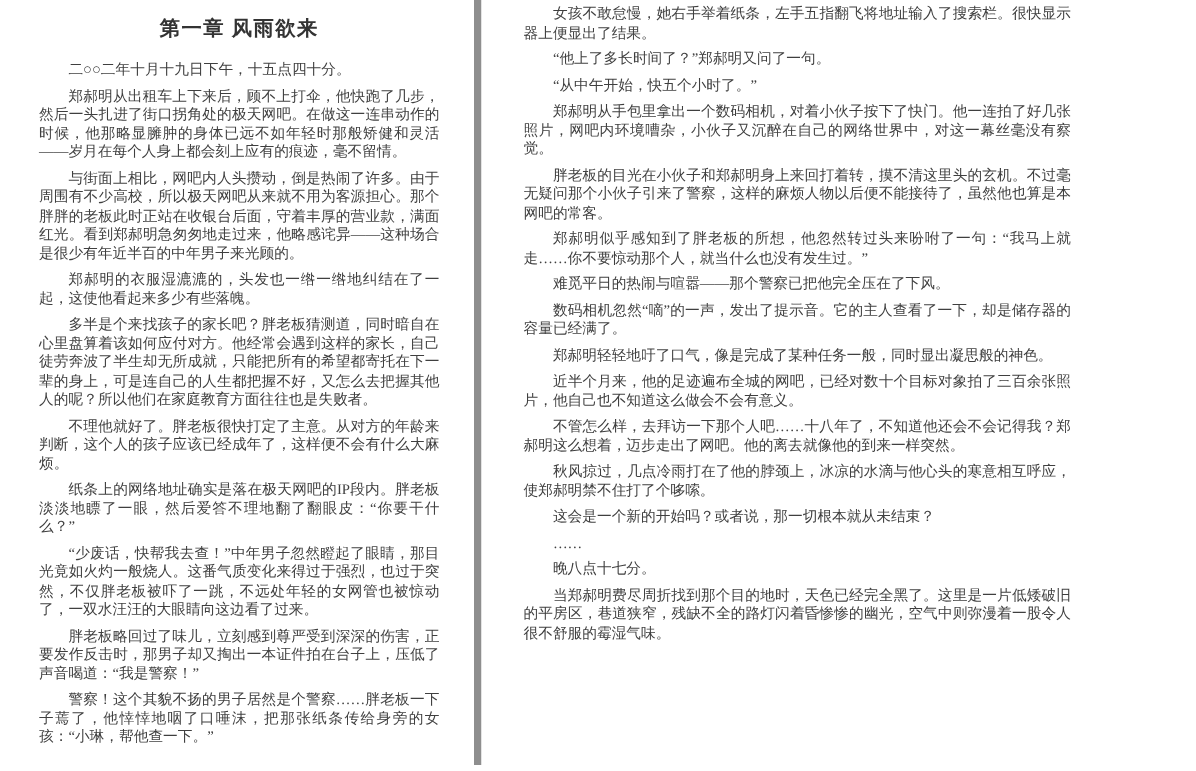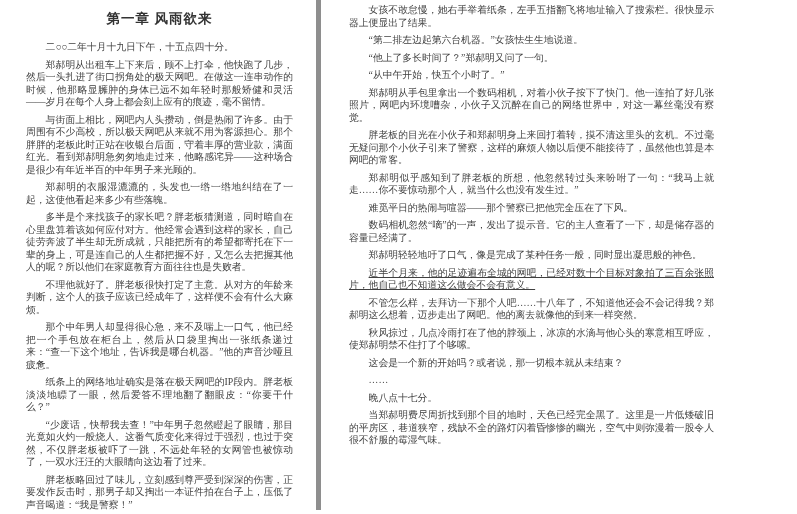--- a/index.html
+++ b/index.html
@@ -29,43 +29,41 @@
 
   <div class="page left">
     <h1 class="chapter-title">第一章 风雨欲来</h1>
     <div class="paras">
         <p class="para" style="color: rgb(63, 63, 63);">二○○二年十月十九日下午，十五点四十分。</p>
         <p class="para" style="color: rgb(63, 63, 63);">郑郝明从出租车上下来后，顾不上打伞，他快跑了几步，然后一头扎进了街口拐角处的极天网吧。在做这一连串动作的时候，他那略显臃肿的身体已远不如年轻时那般矫健和灵活——岁月在每个人身上都会刻上应有的痕迹，毫不留情。</p>
         <p class="para" style="color: rgb(63, 63, 63);">与街面上相比，网吧内人头攒动，倒是热闹了许多。由于周围有不少高校，所以极天网吧从来就不用为客源担心。那个胖胖的老板此时正站在收银台后面，守着丰厚的营业款，满面红光。看到郑郝明急匆匆地走过来，他略感诧异——这种场合是很少有年近半百的中年男子来光顾的。</p>
         <p class="para" style="color: rgb(63, 63, 63);">郑郝明的衣服湿漉漉的，头发也一绺一绺地纠结在了一起，这使他看起来多少有些落魄。</p>
         <p class="para" style="color: rgb(63, 63, 63);">多半是个来找孩子的家长吧？胖老板猜测道，同时暗自在心里盘算着该如何应付对方。他经常会遇到这样的家长，自己徒劳奔波了半生却无所成就，只能把所有的希望都寄托在下一辈的身上，可是连自己的人生都把握不好，又怎么去把握其他人的呢？所以他们在家庭教育方面往往也是失败者。</p>
         <p class="para" style="color: rgb(63, 63, 63);">不理他就好了。胖老板很快打定了主意。从对方的年龄来判断，这个人的孩子应该已经成年了，这样便不会有什么大麻烦。</p>
-        <p class="para" style="color: rgb(63, 63, 63);">那个中年男人却显得很心急，来不及喘上一口气，他已经把一个手包放在柜台上，然后从口袋里掏出一张纸条递过来：“查一下这个地址，告诉我是哪台机器。”他的声音沙哑且疲惫。</p>
         <p class="para" style="color: rgb(63, 63, 63);">纸条上的网络地址确实是落在极天网吧的IP段内。胖老板淡淡地瞟了一眼，然后爱答不理地翻了翻眼皮：“你要干什么？”</p>
         <p class="para" style="color: rgb(63, 63, 63);">“少废话，快帮我去查！”中年男子忽然瞪起了眼睛，那目光竟如火灼一般烧人。这番气质变化来得过于强烈，也过于突然，不仅胖老板被吓了一跳，不远处年轻的女网管也被惊动了，一双水汪汪的大眼睛向这边看了过来。</p>
         <p class="para" style="color: rgb(63, 63, 63);">胖老板略回过了味儿，立刻感到尊严受到深深的伤害，正要发作反击时，那男子却又掏出一本证件拍在台子上，压低了声音喝道：“我是警察！”</p>
         <p class="para" style="color: rgb(63, 63, 63);">警察！这个其貌不扬的男子居然是个警察……胖老板一下子蔫了，他悻悻地咽了口唾沫，把那张纸条传给身旁的女孩：“小琳，帮他查一下。”</p>
       </div>
   </div>
 
   <div class="divider" style="background: rgb(142, 142, 142);"></div>
 
   <div class="page right">
     <div class="paras">
         <p class="para" style="color: rgb(63, 63, 63);">女孩不敢怠慢，她右手举着纸条，左手五指翻飞将地址输入了搜索栏。很快显示器上便显出了结果。</p>
-        <p class="para" style="color: rgb(63, 63, 63);">“第二排左边起第六台机器。”女孩怯生生地说道。</p>
         <p class="para" style="color: rgb(63, 63, 63);">“他上了多长时间了？”郑郝明又问了一句。</p>
         <p class="para" style="color: rgb(63, 63, 63);">“从中午开始，快五个小时了。”</p>
         <p class="para" style="color: rgb(63, 63, 63);">郑郝明从手包里拿出一个数码相机，对着小伙子按下了快门。他一连拍了好几张照片，网吧内环境嘈杂，小伙子又沉醉在自己的网络世界中，对这一幕丝毫没有察觉。</p>
         <p class="para" style="color: rgb(63, 63, 63);">胖老板的目光在小伙子和郑郝明身上来回打着转，摸不清这里头的玄机。不过毫无疑问那个小伙子引来了警察，这样的麻烦人物以后便不能接待了，虽然他也算是本网吧的常客。</p>
         <p class="para" style="color: rgb(63, 63, 63);">郑郝明似乎感知到了胖老板的所想，他忽然转过头来吩咐了一句：“我马上就走……你不要惊动那个人，就当什么也没有发生过。”</p>
         <p class="para" style="color: rgb(63, 63, 63);">难觅平日的热闹与喧嚣——那个警察已把他完全压在了下风。</p>
         <p class="para" style="color: rgb(63, 63, 63);">数码相机忽然“嘀”的一声，发出了提示音。它的主人查看了一下，却是储存器的容量已经满了。</p>
         <p class="para" style="color: rgb(63, 63, 63);">郑郝明轻轻地吁了口气，像是完成了某种任务一般，同时显出凝思般的神色。</p>
-        <p class="para" style="color: rgb(63, 63, 63); text-decoration: underline;">近半个月来，他的足迹遍布全城的网吧，已经对数十个目标对象拍了三百余张照片，他自己也不知道这么做会不会有意义。</p>
+        <p class="para" style="color: rgb(63, 63, 63);">近半个月来，他的足迹遍布全城的网吧，已经对数十个目标对象拍了三百余张照片，他自己也不知道这么做会不会有意义。</p>
         <p class="para" style="color: rgb(63, 63, 63);">不管怎么样，去拜访一下那个人吧……十八年了，不知道他还会不会记得我？郑郝明这么想着，迈步走出了网吧。他的离去就像他的到来一样突然。</p>
         <p class="para" style="color: rgb(63, 63, 63);">秋风掠过，几点冷雨打在了他的脖颈上，冰凉的水滴与他心头的寒意相互呼应，使郑郝明禁不住打了个哆嗦。</p>
         <p class="para" style="color: rgb(63, 63, 63);">这会是一个新的开始吗？或者说，那一切根本就从未结束？</p>
         <p class="para" style="color: rgb(63, 63, 63);">……</p>
         <p class="para" style="color: rgb(63, 63, 63);">晚八点十七分。</p>
         <p class="para" style="color: rgb(63, 63, 63);">当郑郝明费尽周折找到那个目的地时，天色已经完全黑了。这里是一片低矮破旧的平房区，巷道狭窄，残缺不全的路灯闪着昏惨惨的幽光，空气中则弥漫着一股令人很不舒服的霉湿气味。</p>
       </div>
   </div>
 
 </div>

